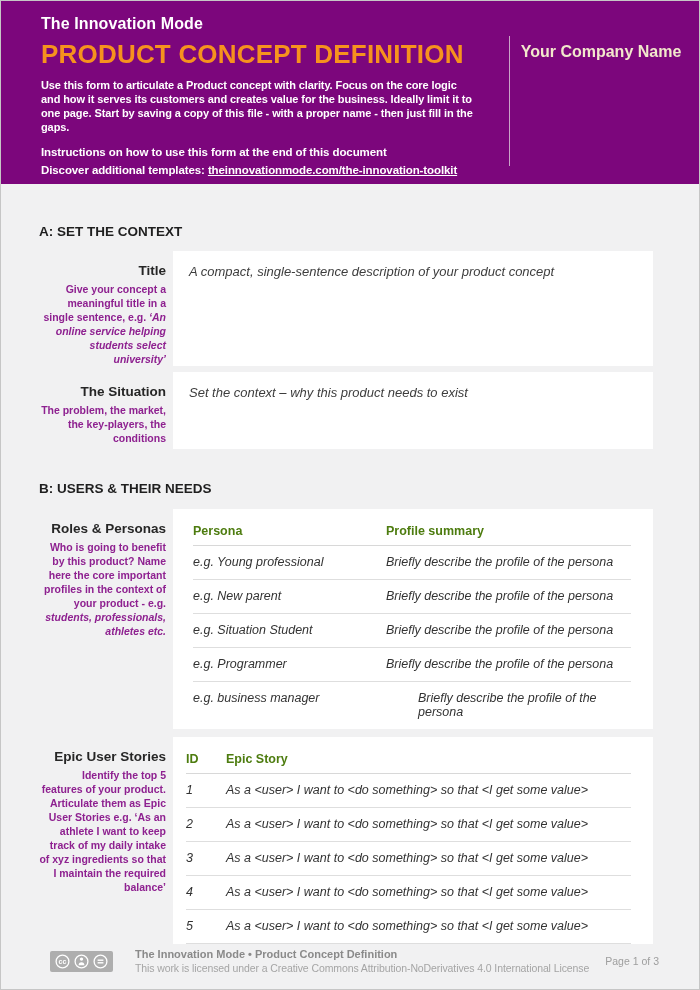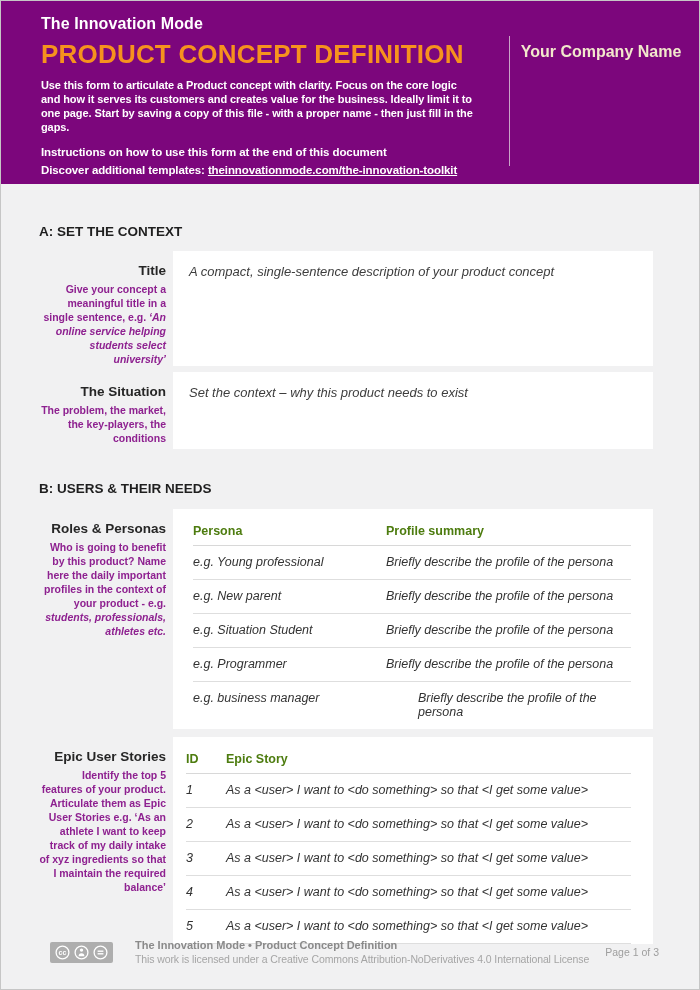--- a/index.html
+++ b/index.html
@@ -37,21 +37,21 @@
   .row-personas { margin-top:13px; } .row-personas .white-box { min-height:192px; padding:10px 22px 0 20px; }
   .row-epics { margin-top:8px; } .row-epics .white-box { min-height:195px; padding:10px 22px 0 13px; }
   .t-head { display:grid; padding:5px 0 7px; border-bottom:1.5px solid #d8d8d8;
             font-size:12.5px; font-weight:700; color:#4d7c0f; }
   .t-row { display:grid; padding:9px 0 10px; border-bottom:1.5px solid #dedede;
            font-size:12.5px; font-style:italic; color:#333333; }
   .cols-persona { grid-template-columns:193px 1fr; }
   .cols-epic { grid-template-columns:40px 1fr; }
   .row-personas .t-row:last-child { border-bottom:none;gap:32px; }
   
-  .footer { position:absolute; left:0; right:0; bottom:24px; display:flex; align-items:center;
+  .footer { position:absolute; left:0; right:0; bottom:15px; display:flex; align-items:center;
             padding:0 40px 0 49px; }
   .cc-badge { width:63px; height:21px; background:#aeaeae; border-radius:2px;
               display:flex; align-items:center; justify-content:center; gap:4px; flex:none; }
   .cc-badge svg { display:block; }
   .footer-text { margin-left:22px; }
   .f1 { font-size:11px; font-weight:700; color:#8a8a8a; }
   .f2 { font-size:10.5px; color:#a5a5a5; margin-top:2px; letter-spacing:-.1px; }
   .page-num { margin-left:auto; font-size:10.5px; color:#9e9e9e; }
 </style>
 </head>
@@ -87,21 +87,21 @@
         <div class="field-hint"><span>The problem, the market, the key-players, the conditions</span></div>
       </div>
       <div class="white-box box-plain">Set the context – why this product needs to exist</div>
     </div>
 
     <div class="section-heading heading-b">B: USERS &amp; THEIR NEEDS</div>
 
     <div class="form-row row-personas">
       <div class="label-col">
         <div class="field-label">Roles &amp; Personas</div>
-        <div class="field-hint"><span>Who is going to benefit by this product? Name here the daily important profiles in the context of your product - e.g. </span><span class="hint-em">students, professionals, athletes etc.</span></div>
+        <div class="field-hint"><span>Who is going to benefit by this product? Name here the core important profiles in the context of your product - e.g. </span><span class="hint-em">students, professionals, athletes etc.</span></div>
       </div>
       <div class="white-box">
         <div class="t-head cols-persona">
           <div>Persona</div>
           <div>Profile summary</div>
         </div>
         <div class="t-row cols-persona">
           <div>e.g. Young professional</div>
           <div>Briefly describe the profile of the persona</div>
         </div>

